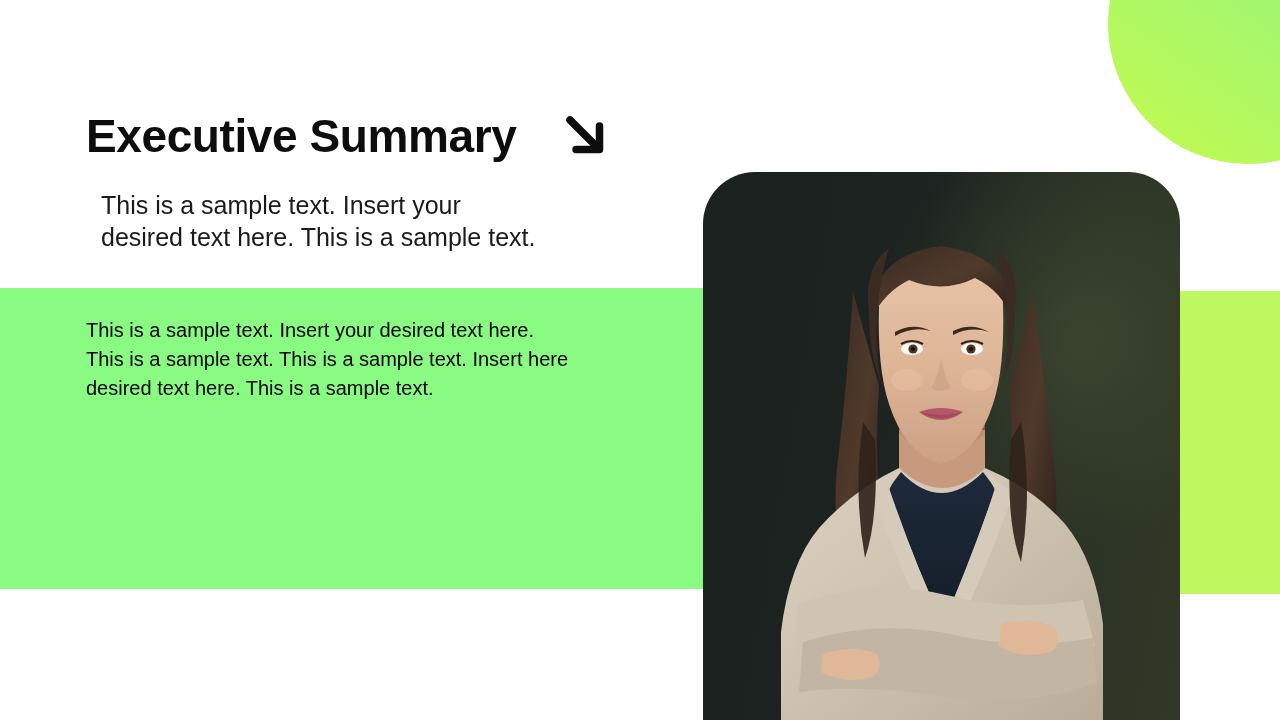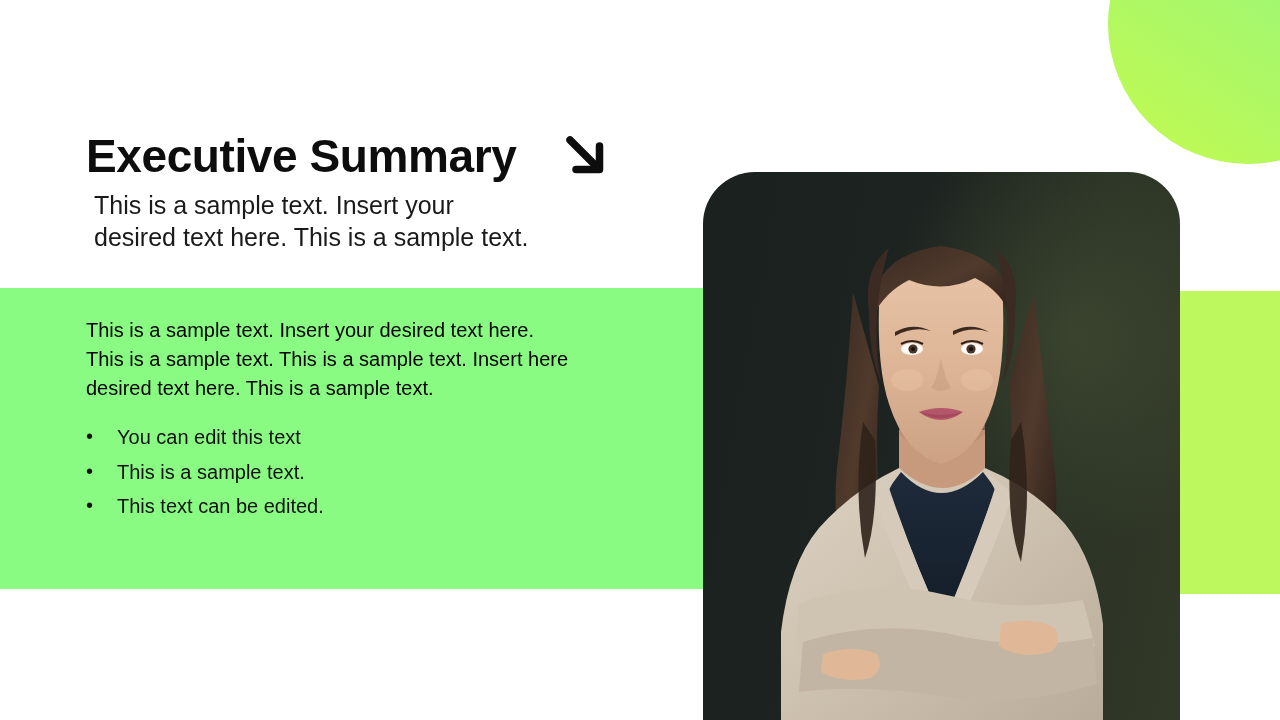--- a/index.html
+++ b/index.html
@@ -34,35 +34,35 @@
     position:absolute;
     left:1180px; top:291px;
     width:100px; height:303px;
     background:#BDF95E;
   }
 
   
   .title-row {
     position:absolute;
     left:86px; top:110px;
-    display:flex; align-items:center; gap:44px;margin-top:20px;
+    display:flex; align-items:center; gap:44px;
   }
   .title {
     font-size:46px;
     font-weight:bold;
     color:#0d0d0d;
     letter-spacing:-0.4px;
     line-height:1.05;
     white-space:nowrap;
   }
   .arrow-icon { display:block; width:52px; height:52px; }
 
   .subtitle {
     position:absolute;
-    left:94px; top:190px;
+    left:101px; top:190px;
     width:560px;
     font-size:25px;
     line-height:1.27;
     color:#1a1a1a;
   }
   .subtitle span { display:block; }
 
   .band-body {
     position:absolute;
     left:86px; top:316px;
@@ -139,25 +139,20 @@
     <span>This is a sample text. Insert your</span>
     <span>desired text here. This is a sample text.</span>
   </div>
 
   <div class="band-body">
     <span>This is a sample text. Insert your desired text here.</span>
     <span>This is a sample text. This is a sample text. Insert here</span>
     <span>desired text here. This is a sample text.</span>
   </div>
 
-  <ul class="bullets">
-    <li>You can edit this text</li>
-    <li>This is a sample text.</li>
-    <li>This text can be edited.</li>
-  </ul>
 
   <div class="photo-card">
     <div class="bg-glow"></div>
     <svg class="portrait" viewBox="0 0 477 548" preserveAspectRatio="xMidYMin slice">
       <defs>
         <linearGradient id="jacket" x1="0" y1="0" x2="1" y2="1">
           <stop offset="0%" stop-color="#DCD2C2"></stop>
           <stop offset="45%" stop-color="#CEC2B0"></stop>
           <stop offset="100%" stop-color="#B9AC9B"></stop>
         </linearGradient>

